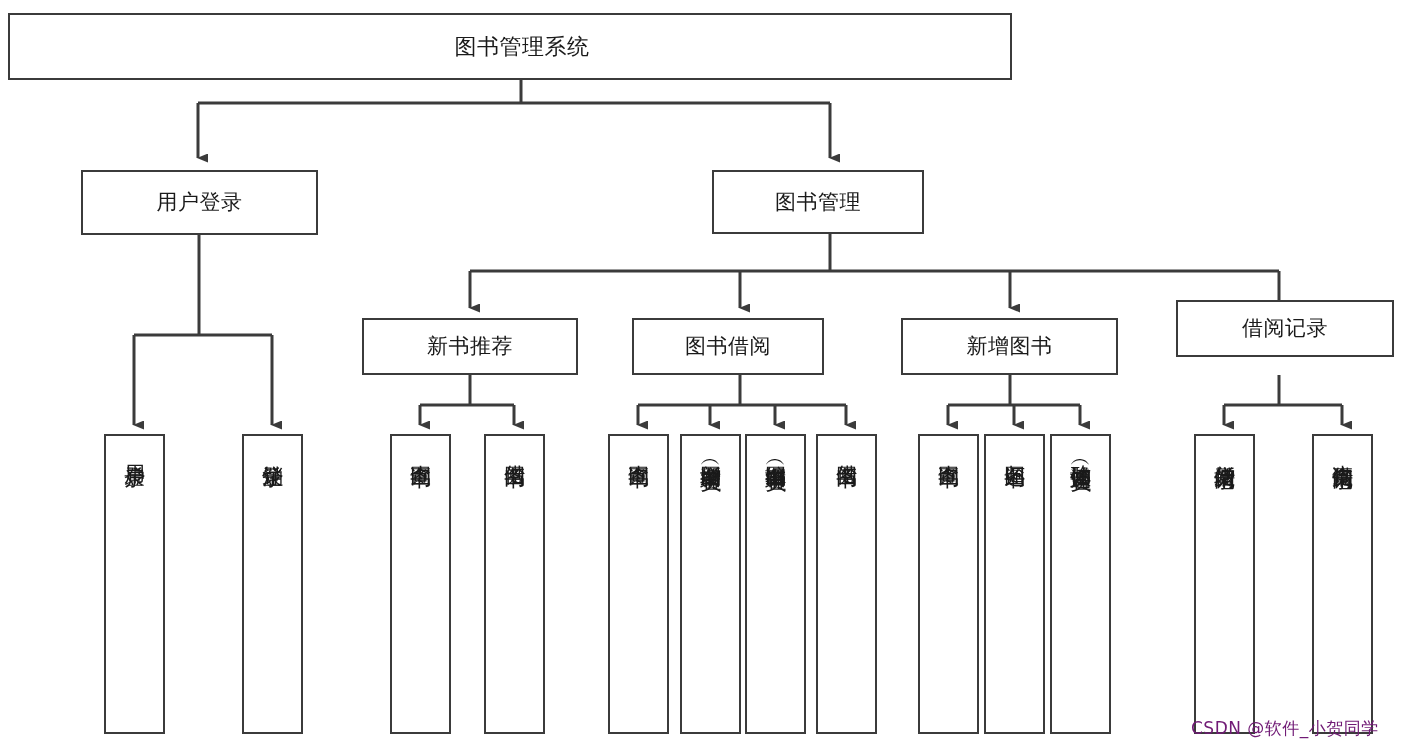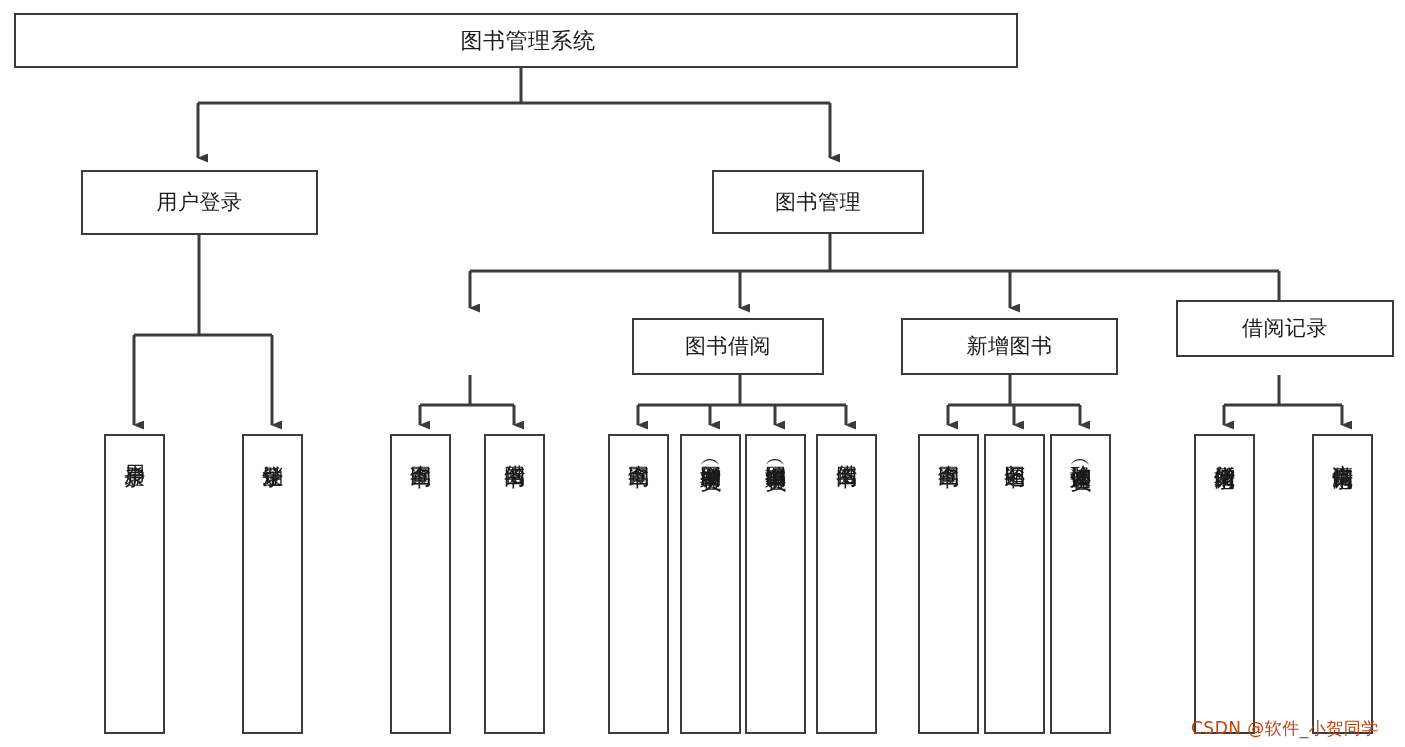--- a/index.html
+++ b/index.html
@@ -56,21 +56,21 @@
   .node.vert .label {
     writing-mode: vertical-rl;
     text-orientation: upright;
     font-size: 21px;
     line-height: 1.06;
     letter-spacing: 1px;
     white-space: nowrap;
   }
   .watermark {
     position: absolute;
-    color: #c2410c;
+    color: #701a75;
     font-size: 17px;
     letter-spacing: 0.5px;
     z-index: 3;
     white-space: nowrap;
     user-select: none;
   }
 </style>
 </head>
 <body>
 
@@ -119,31 +119,34 @@
       <path d="M 1014,405 L 1014,425" marker-end="url(#arrowhead)"></path>
       <path d="M 1080,405 L 1080,425" marker-end="url(#arrowhead)"></path>
 
       <path d="M 1279,375 L 1279,405"></path>
       <path d="M 1224,405 L 1342,405"></path>
       <path d="M 1224,405 L 1224,425" marker-end="url(#arrowhead)"></path>
       <path d="M 1342,405 L 1342,425" marker-end="url(#arrowhead)"></path>
     </g>
   </svg>
 
-  <div class="node root horiz" style="left:14px; top:13px; width:1004px; height:55px;padding-left:24px;">
+  <div class="node root horiz" style="left:8px; top:13px; width:1004px; height:67px;padding-left:24px;">
     <span class="label">图书管理系统</span>
   </div>
 
   <div class="node horiz" style="left:81px; top:170px; width:237px; height:65px;">
     <span class="label">用户登录</span>
   </div>
   <div class="node horiz" style="left:712px; top:170px; width:212px; height:64px;">
     <span class="label">图书管理</span>
   </div>
 
+  <div class="node horiz" style="left:362px; top:318px; width:216px; height:57px;">
+    <span class="label">新书推荐</span>
+  </div>
   <div class="node horiz" style="left:632px; top:318px; width:192px; height:57px;">
     <span class="label">图书借阅</span>
   </div>
   <div class="node horiz" style="left:901px; top:318px; width:217px; height:57px;">
     <span class="label">新增图书</span>
   </div>
   <div class="node horiz" style="left:1170px; top:300px; width:218px; height:57px;margin-left:6px;">
     <span class="label">借阅记录</span>
   </div>
 

